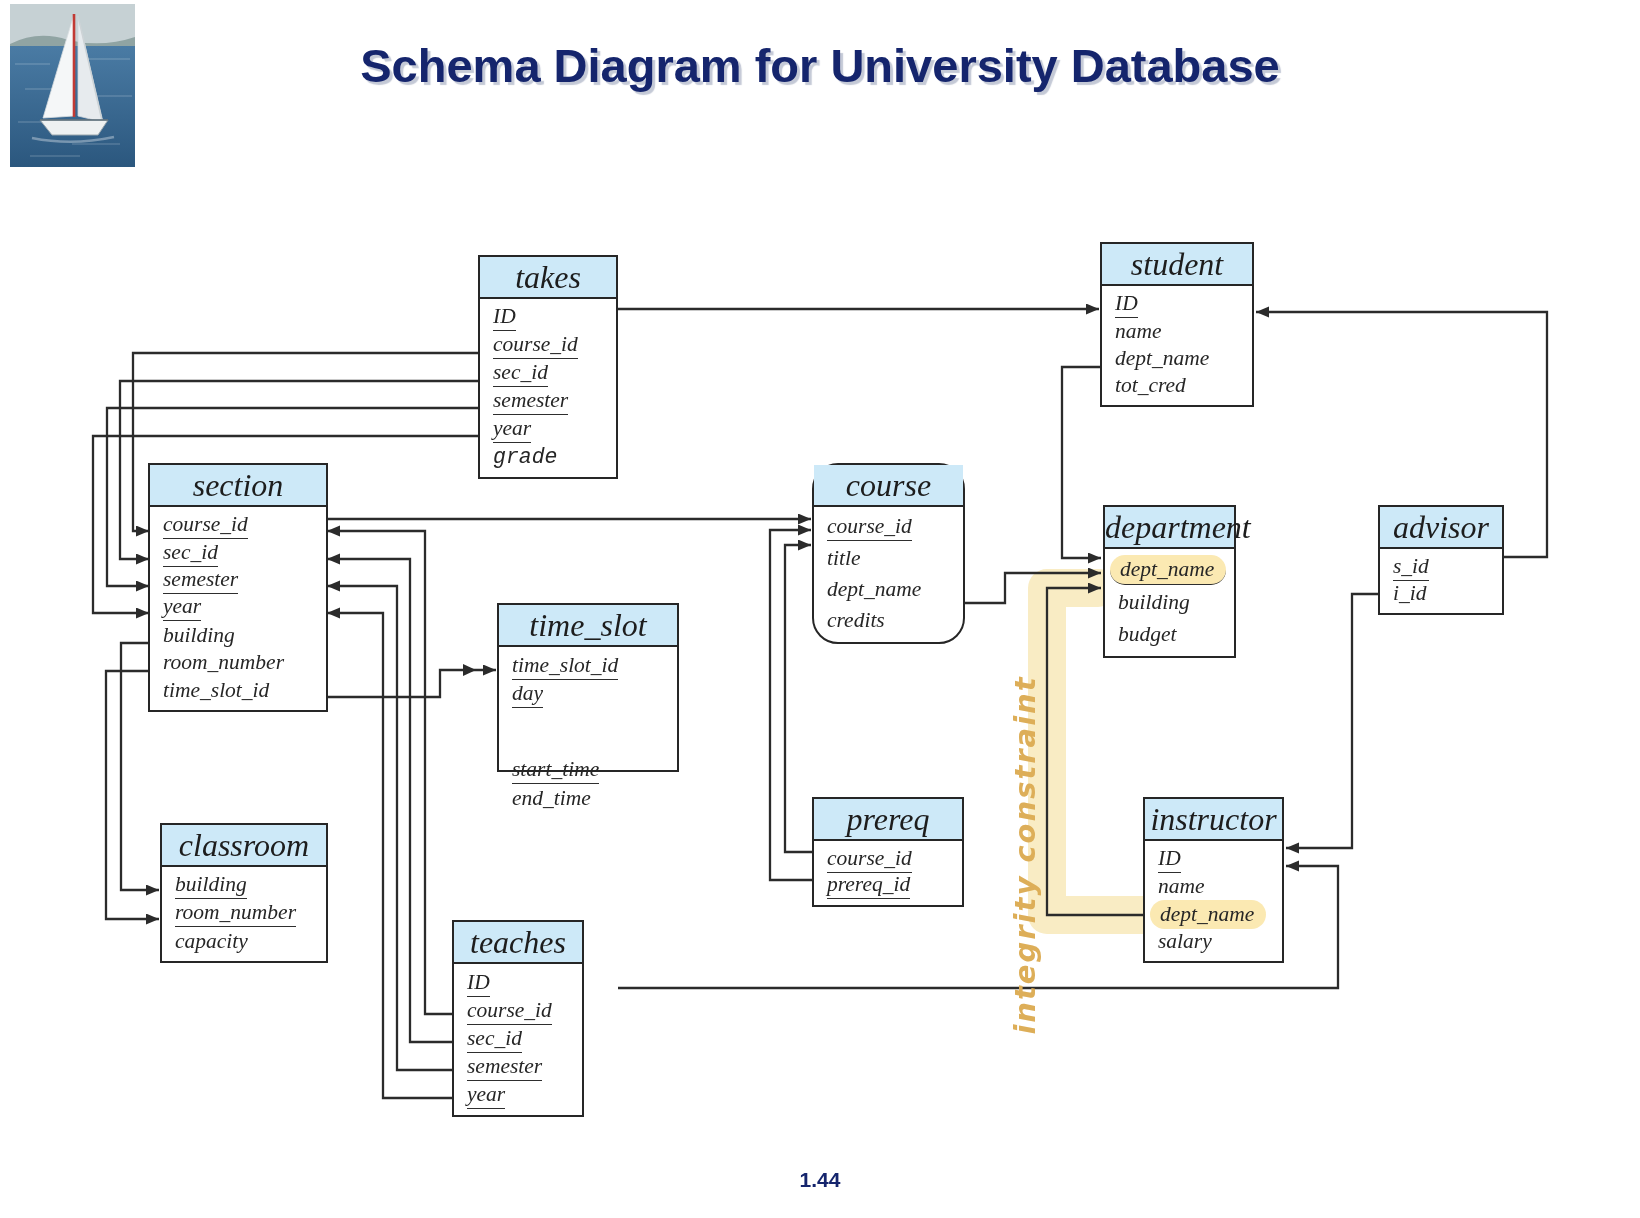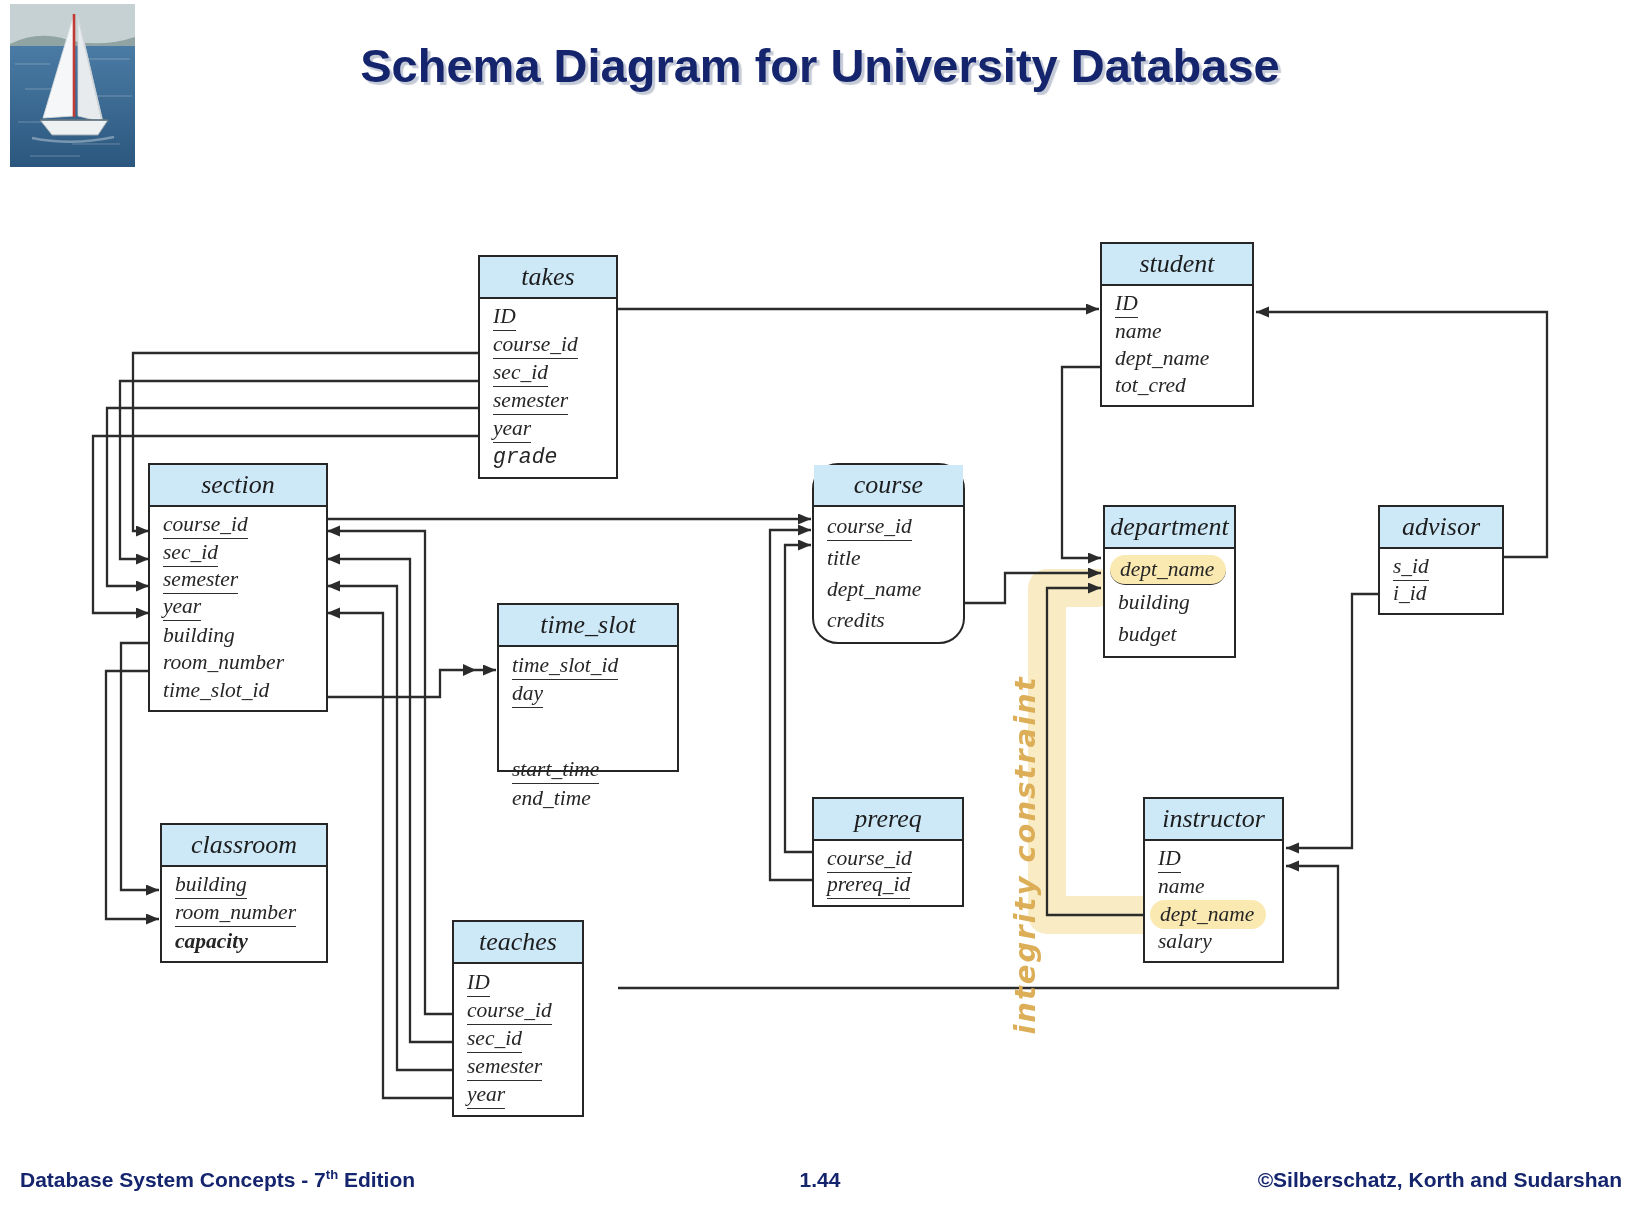--- a/index.html
+++ b/index.html
@@ -10,21 +10,21 @@
          font-size:47px;font-weight:bold;color:#15256d;letter-spacing:0;
          text-shadow:3px 3px 1px rgba(125,135,165,0.45);}
   
   #logo{position:absolute;left:10px;top:4px;width:125px;height:163px;}
   
   #connector-layer{position:absolute;left:0;top:0;width:1640px;height:1218px;}
   .table-box{position:absolute;background:#ffffff;border:2.5px solid #262626;box-sizing:border-box;}
   .table-header{height:42px;line-height:40px;text-align:center;background:#cde9f8;
                 border-bottom:2.5px solid #262626;box-sizing:border-box;
                 font-family:"Liberation Serif","DejaVu Serif",serif;font-style:italic;
-                font-size:26px;color:#1d1d1d;}
+                font-size:32px;color:#1d1d1d;}
   .table-body{padding:5px 0 0 13px;}
   .attr-row{display:flex;align-items:center;
             font-family:"Liberation Serif","DejaVu Serif",serif;font-style:italic;
             font-size:21.5px;color:#262626;}
   .attr-row .u{border-bottom:1.7px solid #2e2e2e;padding-bottom:1px;}
   .attr-row .hl{background:#fbe9b2;border-radius:16px;padding:2px 12px 2px 10px;margin-left:-8px;}
   
   #annotation{position:absolute;left:765px;top:838px;width:520px;height:34px;
               transform:rotate(-90deg);transform-origin:260px 17px;
               text-align:center;font-family:"DejaVu Sans",sans-serif;
@@ -257,21 +257,21 @@
       </div>
       <div class="table-box" style="left: 160px; top: 823px; width: 168px; height: 140px;">
         <div class="table-header">classroom</div>
         <div class="table-body">
           <div class="attr-row" style="height: 27.6667px;">
             <span class="u">building</span>
           </div>
           <div class="attr-row" style="height: 27.6667px;">
             <span class="u">room_number</span>
           </div>
-          <div class="attr-row" style="height: 27.6667px; font-weight: bold;">
+          <div class="attr-row" style="height: 27.6667px;">
             <span class="">capacity</span>
           </div>
         </div>
       </div>
       <div class="table-box" style="left: 452px; top: 920px; width: 132px; height: 197px;">
         <div class="table-header">teaches</div>
         <div class="table-body">
           <div class="attr-row" style="height: 28px;">
             <span class="u">ID</span>
           </div>
@@ -301,17 +301,15 @@
           <div class="attr-row" style="height: 27.25px;">
             <span class=" hl">dept_name</span>
           </div>
           <div class="attr-row" style="height: 27.25px;">
             <span class="">salary</span>
           </div>
         </div>
       </div>
     </div>
 
-  <div class="footer-text" id="footer-left"><span>Database System Concepts - 7</span><sup>th</sup><span> Edition</span></div>
   <div class="footer-text" id="footer-center">1.44</div>
-  <div class="footer-text" id="footer-right">©Silberschatz, Korth and Sudarshan</div>
 
 </div>
 
 </body></html>

